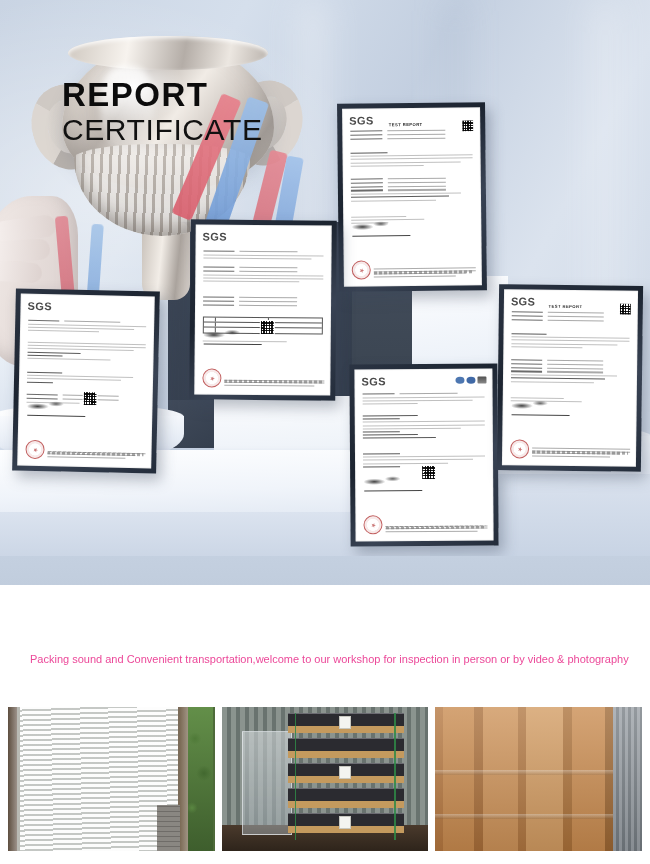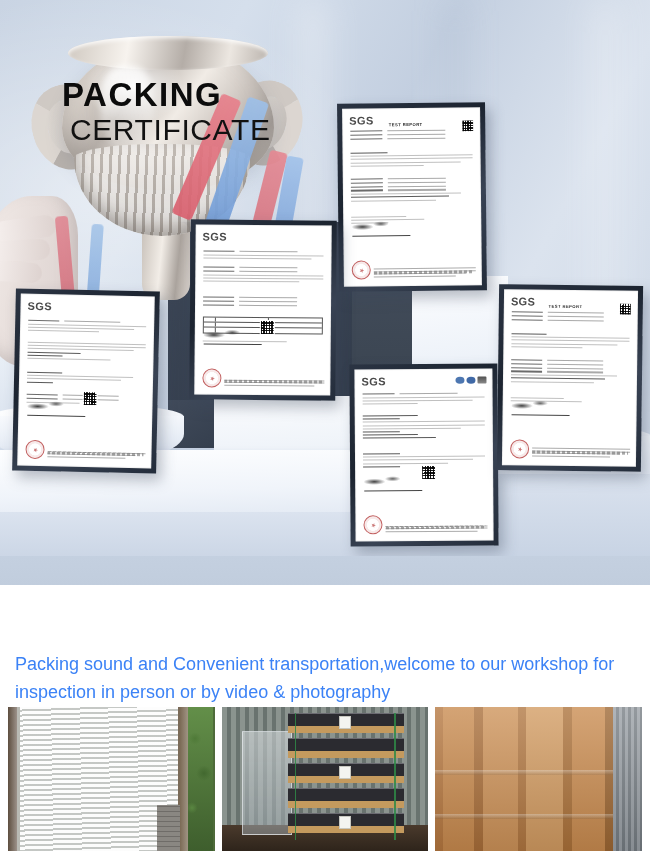--- a/index.html
+++ b/index.html
@@ -94,21 +94,21 @@
   .rb-blue-3{ left:276px; top:156px; width:17px; height:126px; background:linear-gradient(180deg,#a3c3ea,#7098d2); transform:rotate(10deg); }
 
   
   .hero-title{ position:absolute; left:62px; top:78px; z-index:9; }
   .t-patent{
     font-size:33px; font-weight:bold; letter-spacing:1.5px; color:#0c0c0c;
     line-height:1; font-stretch:condensed;
   }
   .t-certificate{
     font-size:30px; font-weight:400; letter-spacing:.6px; color:#111111;
-    line-height:1.12; margin-left:8px; margin-top:2px;
+    line-height:1.12; margin-left:0; margin-top:2px;
   }
 
   
   .dark-panel{
     position:absolute; left:168px; top:222px; width:200px; height:178px;
     background:linear-gradient(145deg,#3d4757,#333d4c);
   }
   .dark-panel2{
     position:absolute; left:352px; top:198px; width:62px; height:222px;
     background:linear-gradient(180deg,#46505f,#39434f);
@@ -258,22 +258,22 @@
 
   
   .lower{
     position:absolute; left:0; top:585px; width:650px; height:279px; background:#ffffff;
   }
   .sec-title{
     position:absolute; left:24px; top:28px;
     font-size:19.5px; font-weight:bold; color:#111111; letter-spacing:.1px;
   }
   .sec-sub{
-    position:absolute; left:15px; top:66px; width:600px;
-    font-size:18px; color:#3b82f6; line-height:1.55;
+    position:absolute; left:30px; top:66px; width:600px;
+    font-size:11px; color:#ec4899; line-height:1.55;
   }
   .photos{
     position:absolute; left:8px; top:122px; width:634px; height:144px;
     display:flex; gap:7px;
   }
   .photo{ flex:1; height:100%; overflow:hidden; position:relative; }
 
   
   .p1{
     background:
@@ -404,21 +404,21 @@
     </div>
 
     <div class="ribbon rb-red-1"></div>
     <div class="ribbon rb-blue-1"></div>
     <div class="ribbon rb-red-3"></div>
     <div class="ribbon rb-blue-3"></div>
     <div class="ribbon rb-red-2"></div>
     <div class="ribbon rb-blue-2"></div>
 
     <div class="hero-title">
-      <div class="t-patent">PACKING</div>
+      <div class="t-patent">REPORT</div>
       <div class="t-certificate">CERTIFICATE</div>
     </div>
 
     <div class="cert cert-1">
       <div class="paper">
         <div class="sgs-logo">SGS</div>
         <div class="doc-head">TEST REPORT</div>
         <div class="qr tr"></div>
         <div class="lines" style="top:22px;">
           <div class="kv">

